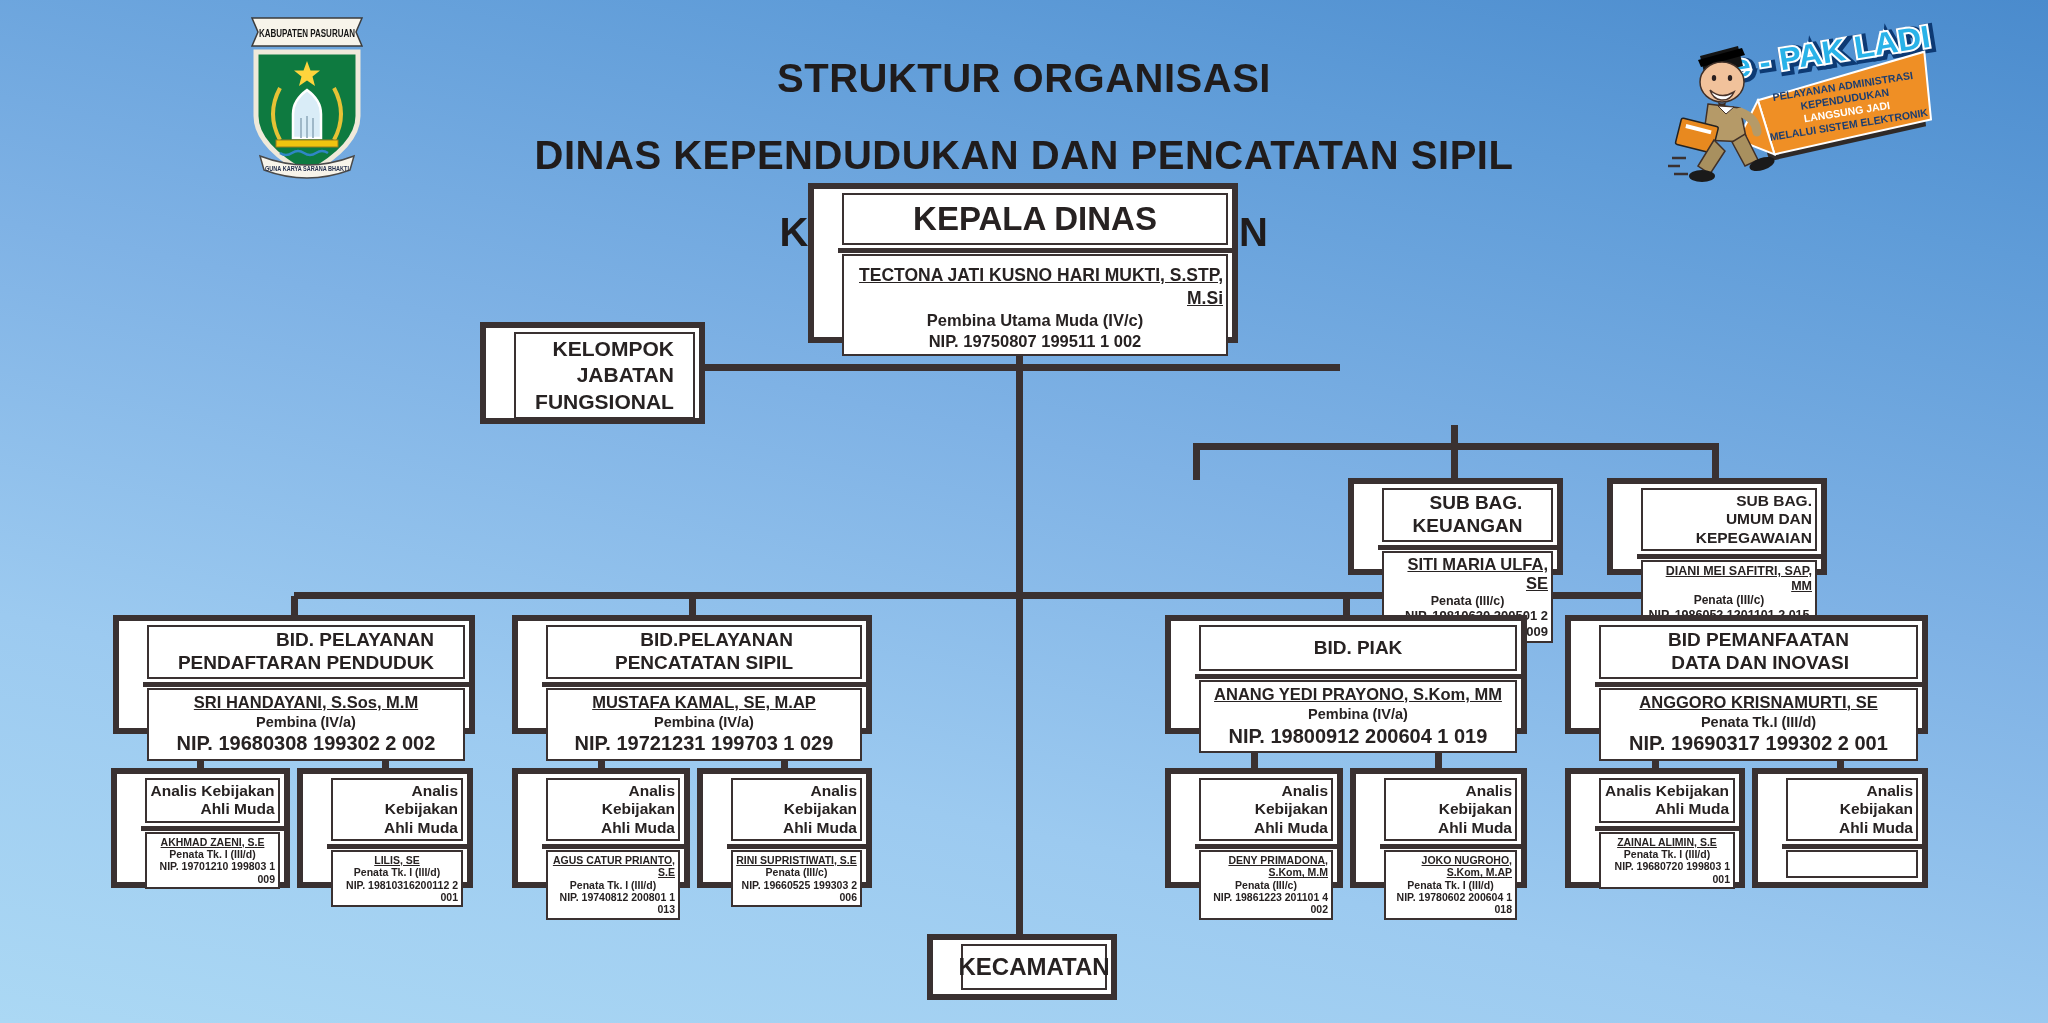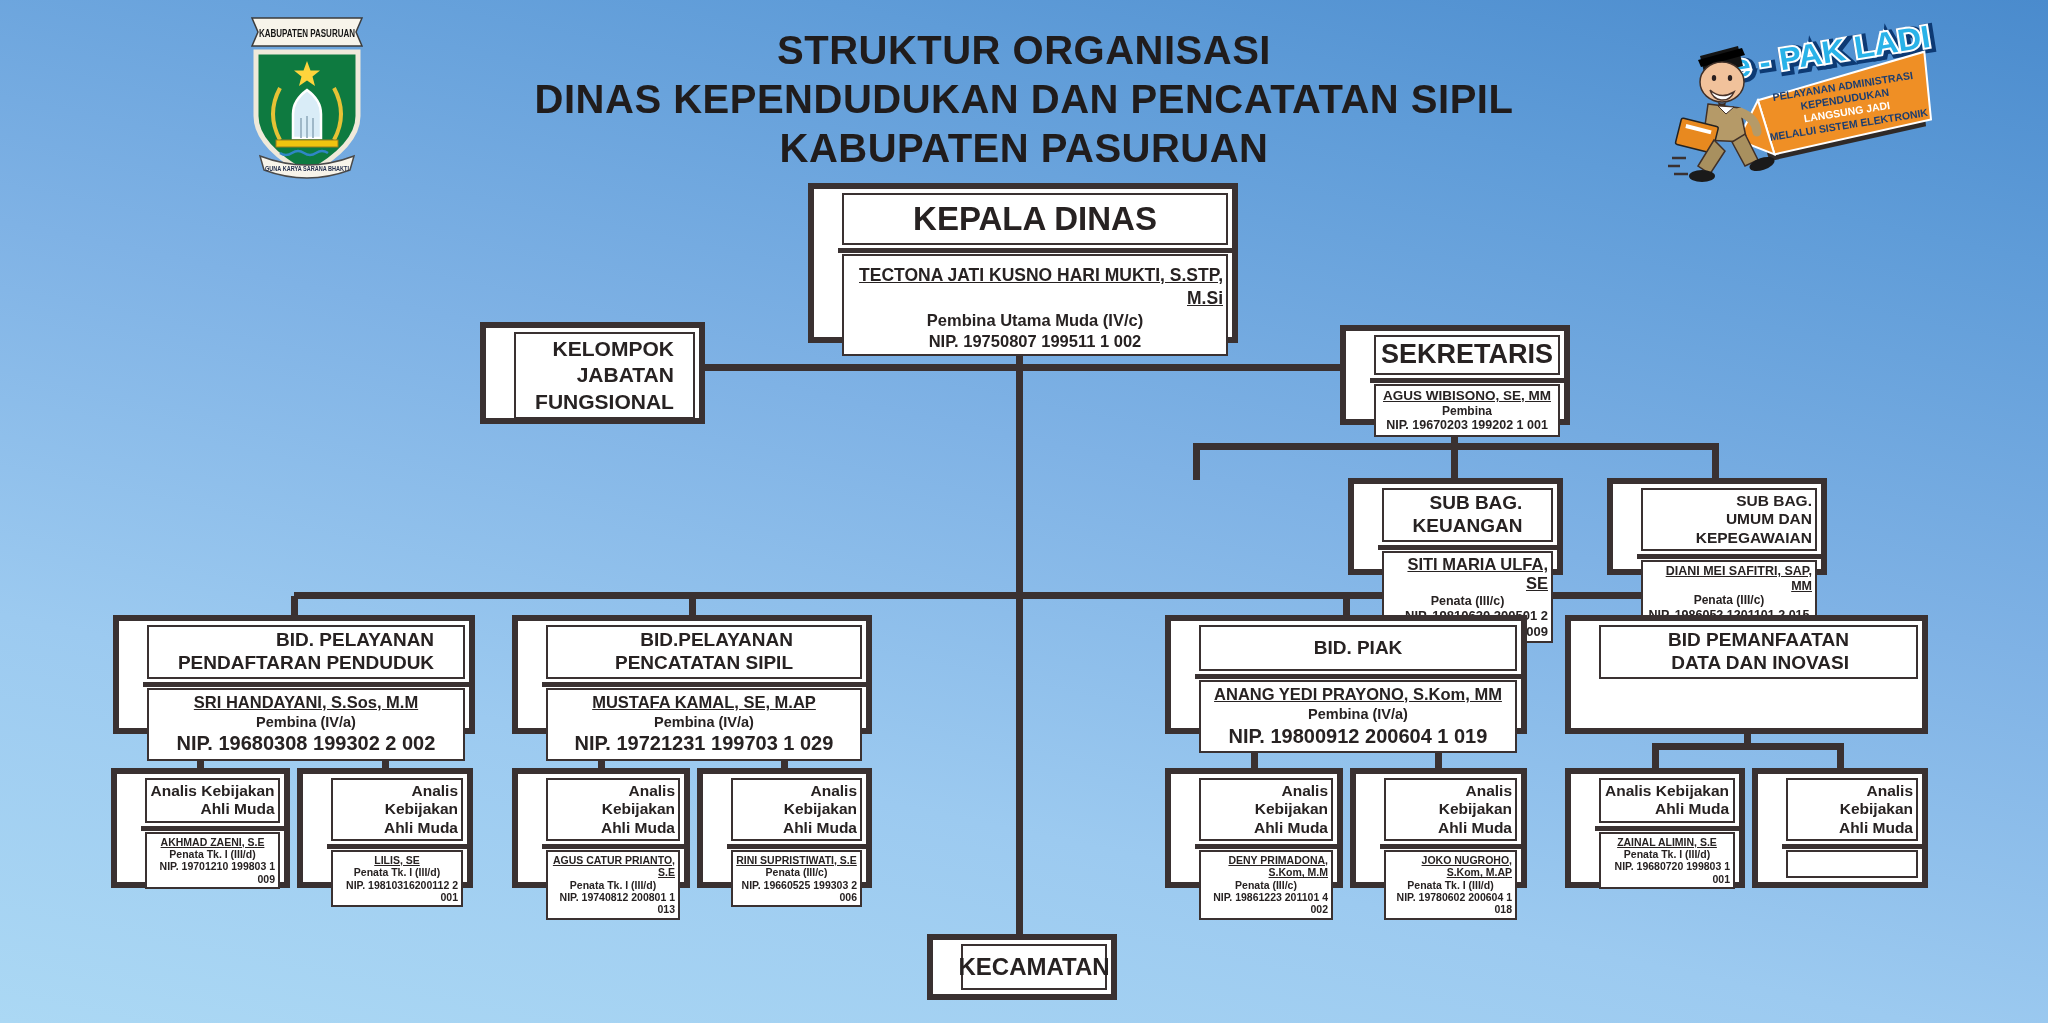--- a/index.html
+++ b/index.html
@@ -8,21 +8,21 @@
   .canvas {
     position: relative; width: 2048px; height: 1023px; overflow: hidden;
     background: linear-gradient(192deg, #4a8bcd 0%, #5f9cd8 18%, #7fb2e5 45%, #9ccaf0 72%, #abd8f4 100%);
     font-family: "Liberation Sans", sans-serif;
   }
   .page-title {
     position: absolute; top: 26px; left: 0; width: 100%;
     text-align: center; font-weight: bold; font-size: 40px; line-height: 1.22;
     color: #201c1c; letter-spacing: .5px;
   }
-  .page-title span { display: block; }
+  .page-title span { display: block; margin-top: 28px; }
 
   .node {
     position: absolute; border: 6px solid var(--dk); background: #fff;
     padding: 4px; display: flex; flex-direction: column; font-weight: bold; color: #272222;
   }
   .panel {
     border: 2px solid var(--dk); background: #fff; position: relative;
     display: flex; flex-direction: column; align-items: center; justify-content: center;
     text-align: right; flex: 1 1 auto; line-height: 1.18; padding: 2px 3px; margin-left: 24px;
   }
@@ -163,30 +163,20 @@
   </div>
 
   <div class="node" style="left:480px;top:322px;width:225px;height:102px">
     <div class="panel">
       <span class="f22 pre">KELOMPOK
 JABATAN
 FUNGSIONAL</span>
     </div>
   </div>
 
-  <div class="node" style="left:1340px;top:325px;width:230px;height:100px">
-    <div class="panel title" style="flex-basis:34px">
-      <span class="f28">SEKRETARIS</span>
-    </div>
-    <div class="panel detail d-m">
-      <div class="name">AGUS WIBISONO, SE, MM</div>
-      <div class="rank">Pembina</div>
-      <div class="nip">NIP. 19670203 199202 1 001</div>
-    </div>
-  </div>
 
 
   <div class="node" style="left:1348px;top:478px;width:215px;height:97px">
     <div class="panel title" style="flex-basis:44px">
       <span class="f20 pre">SUB BAG.
 KEUANGAN</span>
     </div>
     <div class="panel detail d-k">
       <div class="name">SITI MARIA ULFA, SE</div>
       <div class="rank">Penata (III/c)</div>
@@ -239,20 +229,25 @@
       <div class="rank">Pembina (IV/a)</div>
       <div class="nip">NIP. 19800912 200604 1 019</div>
     </div>
   </div>
 
   <div class="node" style="left:1565px;top:615px;width:363px;height:119px">
     <div class="panel title" style="flex-basis:46px">
       <span class="f20 pre">BID PEMANFAATAN
 DATA DAN INOVASI</span>
     </div>
+    <div class="panel detail d-l">
+      <div class="name">ANGGORO KRISNAMURTI, SE</div>
+      <div class="rank">Penata Tk.I (III/d)</div>
+      <div class="nip">NIP. 19690317 199302 2 001</div>
+    </div>
   </div>
 
   <div class="node" style="left:111px;top:768px;width:179px;height:120px">
     <div class="panel title" style="flex-basis:44px">
       <span class="f16 pre">Analis Kebijakan
 Ahli Muda</span>
     </div>
     <div class="panel detail d-s">
       <div class="name">AKHMAD ZAENI, S.E</div>
       <div class="rank">Penata Tk. I (III/d)</div>

